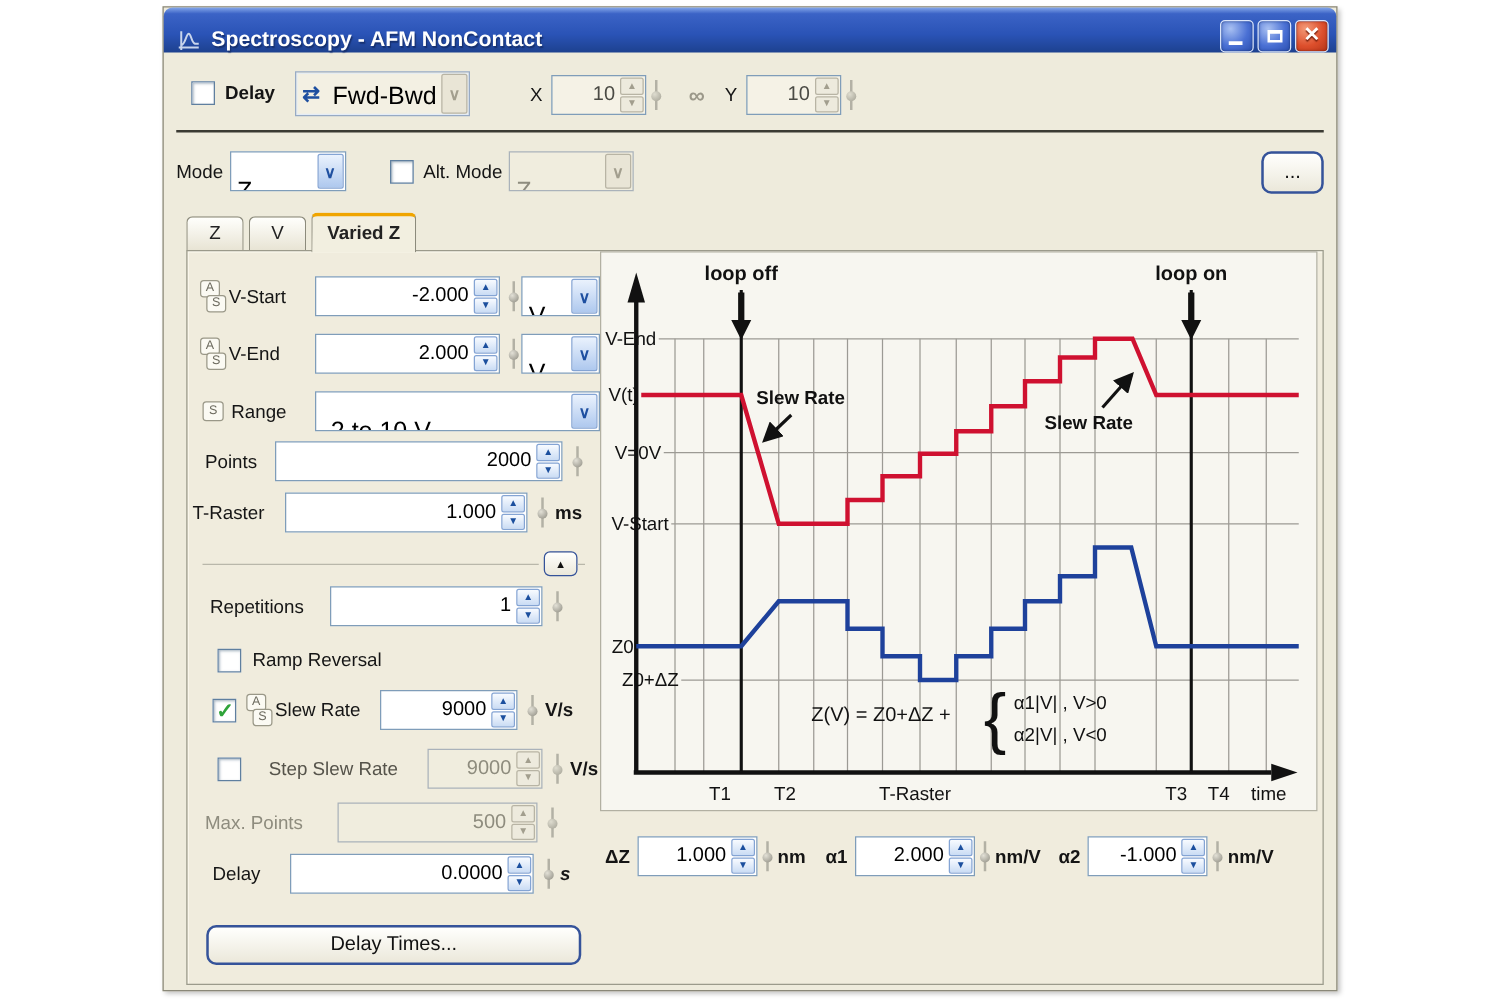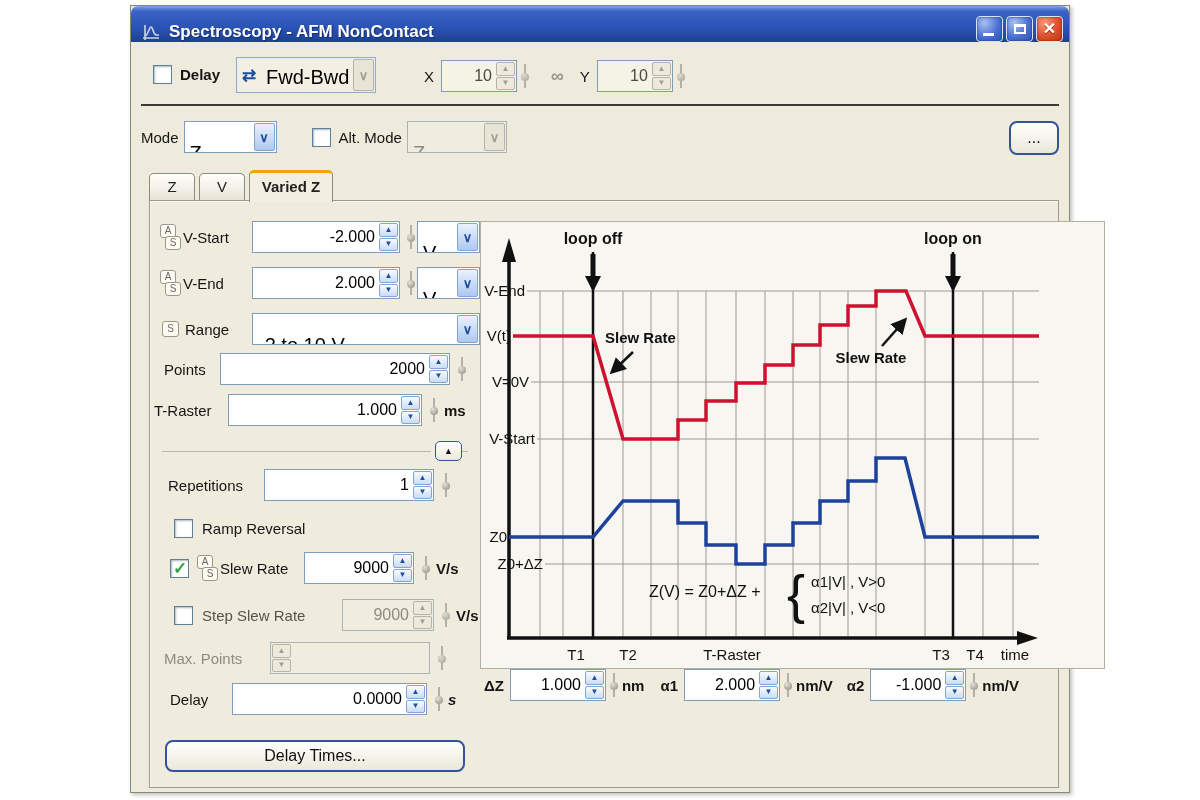--- a/index.html
+++ b/index.html
@@ -67,21 +67,21 @@
 
   .separator { position:absolute; height:2px; background:#3b3b33; }
   .divline { height:1px; background:#b9b7aa; flex:1; }
 
   
   .tab { position:absolute; border:1px solid #8c8b7c; border-bottom:none; border-top-left-radius:5px; border-top-right-radius:5px;
     background:linear-gradient(#fffffc,#e7e3d3); font-size:15px; color:#222; text-align:center; cursor:pointer; }
   .tab.active { background:#f2efe0; border-top:3px solid #f0a500; z-index:5; font-weight:bold; }
   .groupbox { position:absolute; border:1px solid #9b9a8b; background:#f0ecdd; box-shadow:inset 1px 1px 0 #fbf9f0; }
 
-  .chart-panel { position:absolute; left:330px; top:20px; width:625px; height:448px; border:1px solid #b2b0a2; background:#f7f6f0; }
+  .chart-panel { position:absolute; left:330px; top:0; width:574px; height:448px; border:1px solid #b2b0a2; background:#f7f6f0; }
   svg text { font-family:"Liberation Sans",sans-serif; fill:#111; }
 </style>
 </head>
 <body>
 
 <div class="window">
 
   <div class="titlebar">
     <svg class="title-icon" viewBox="0 0 20 20">
       <path d="M2 16 L18 16 M4 3 L4 18 M4 14 C7 14 8 5 10 5 C12 5 12 12 15 13 L18 13" stroke="#c9d5ec" stroke-width="1.6" fill="none"></path>
@@ -268,35 +268,36 @@
               <span class="spinbtn">▲</span>
               <span class="spinbtn">▼</span>
             </span>
         </div>
         <span class="handle" style="position:absolute; left:248px;"></span>
         <span class="lbl" style="position:absolute; left:266px; font-weight:bold;">V/s</span>
       </div>
 
       <div class="row" style="left:24px; top:396px;">
         <span class="xp-check"></span>
-        <span class="lbl" style="margin-left:9px; color:#55534a;">Step Slew Rate</span>
+        <span class="lbl" style="margin-left:22px; color:#55534a;">Step Slew Rate</span>
         <div class="spinfield dis" style="width:92px; position:absolute; left:168px;">
           <span class="val">9000</span>
           <span class="spinbtns">
               <span class="spinbtn">▲</span>
               <span class="spinbtn">▼</span>
             </span>
         </div>
         <span class="handle gray" style="position:absolute; left:264px;"></span>
         <span class="lbl" style="position:absolute; left:282px; font-weight:bold;">V/s</span>
       </div>
 
       <div class="row" style="left:14px; top:439px;">
         <span class="lbl dis">Max. Points</span>
         <div class="spinfield dis" style="width:160px; position:absolute; left:106px;">
+          <span class="val">500</span>
           <span class="spinbtns">
               <span class="spinbtn">▲</span>
               <span class="spinbtn">▼</span>
             </span>
         </div>
         <span class="handle gray" style="position:absolute; left:270px;"></span>
       </div>
 
       <div class="row" style="left:20px; top:480px;">
         <span class="lbl">Delay</span>

